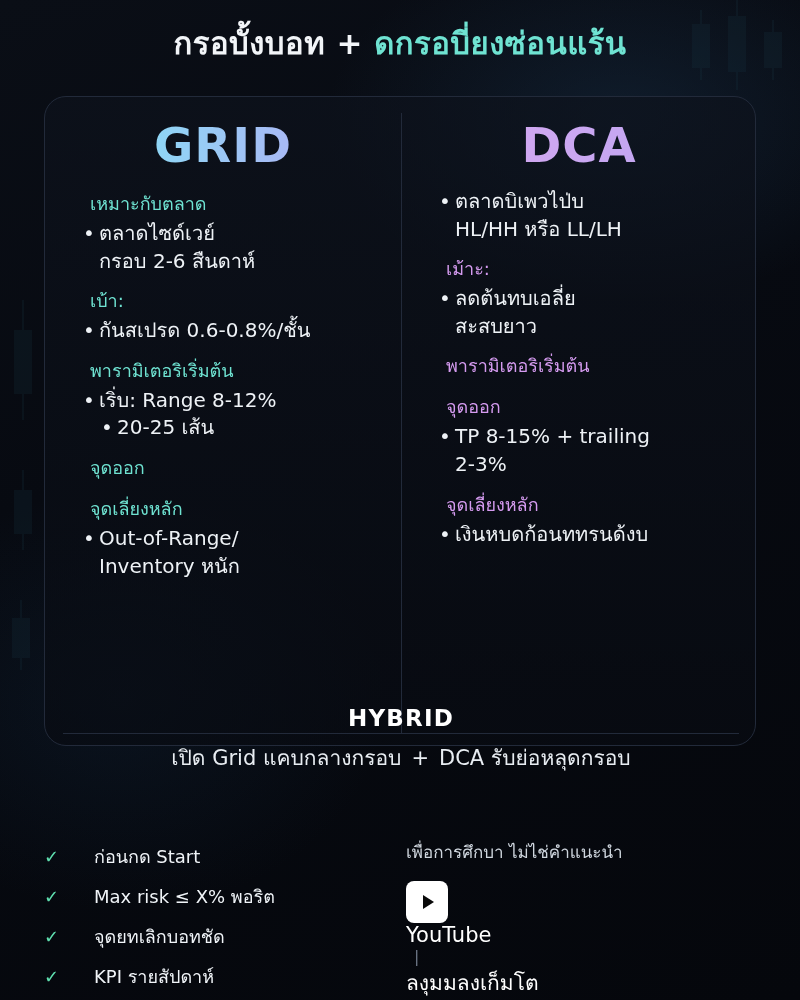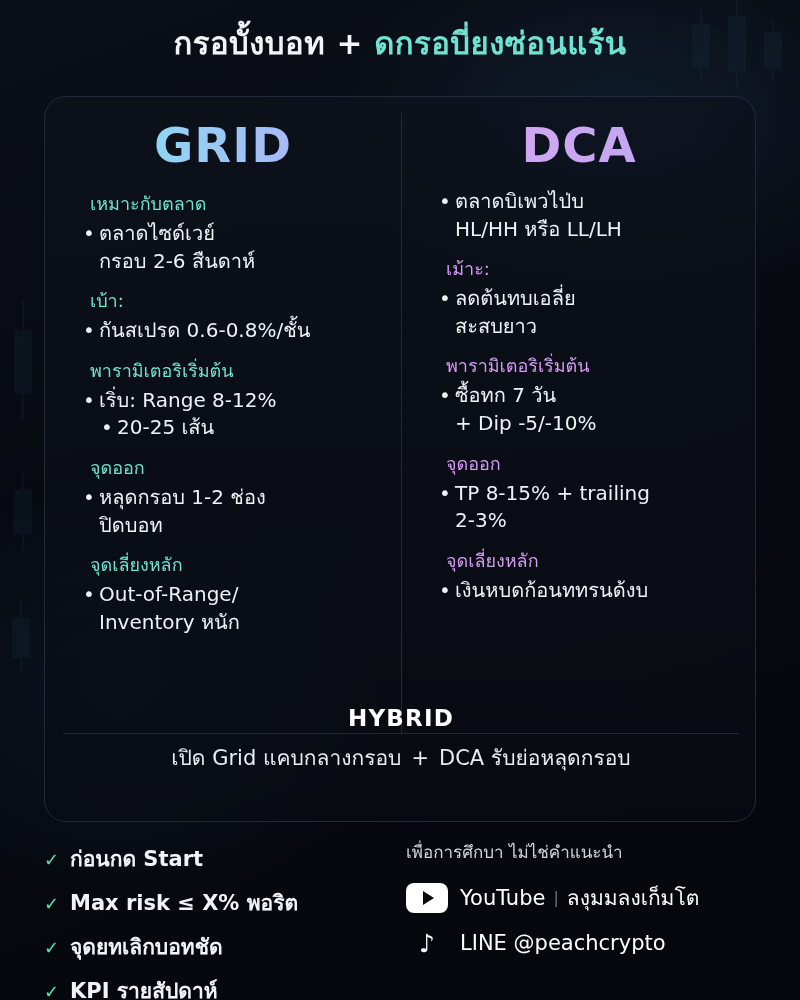--- a/index.html
+++ b/index.html
@@ -30,21 +30,21 @@
     font-size: 31px; font-weight: bold;
     letter-spacing: 0.5px;
   }
   .title-bar .t-white { color: #f2f5f8; }
   .title-bar .t-teal { color: #6fe3d2; }
 
   
   .card {
     position: absolute;
     left: 44px; top: 96px;
-    width: 712px; height: 726px;
+    width: 712px; height: 650px;
     border: 1px solid #222a3a;
     border-radius: 22px;
     background: linear-gradient(180deg, rgba(13,18,28,0.72), rgba(8,11,18,0.72));
   }
   .col-divider {
     position: absolute; left: 356px; top: 16px;
     width: 1px; height: 620px;
     background: #222a3a;
   }
   .hybrid-divider {
@@ -112,25 +112,25 @@
   .hybrid .h-plus { color: #e8edf2; padding: 0 10px; }
 
   
   .footer { position: absolute; left: 0; top: 834px; width: 800px; height: 166px; }
   .check-list { position: absolute; left: 44px; top: 8px; width: 360px; }
   .check-row {
     display: flex; align-items: baseline;
     margin-bottom: 11px;
   }
   .check-mark { color: #5fe0b0; font-size: 18px; width: 26px; flex: 0 0 26px; }
-  .check-text { font-size: 21px; color: #f0f4f8; font-weight: bold; }
+  .check-text { font-size: 18px; color: #f0f4f8; font-weight: normal; margin-left: 24px; }
 
   .right-foot { position: absolute; left: 406px; top: 4px; width: 380px; }
   .disclaimer { font-size: 17px; color: #cfd6de; margin-bottom: 16px; }
-  .social-row { display: flex; align-items: center; margin-bottom: 14px; }
+  .social-row { display: flex; align-items: flex-start; margin-bottom: 14px; flex-direction: column; }
   .yt-badge {
     width: 42px; height: 30px; border-radius: 8px; background: #ffffff;
     display: flex; align-items: center; justify-content: center;
     margin-right: 12px; flex: 0 0 42px;
   }
   .yt-tri {
     width: 0; height: 0;
     border-left: 11px solid #0a0a0a;
     border-top: 7px solid transparent;
     border-bottom: 7px solid transparent;
@@ -187,24 +187,20 @@
         <li class="bulleted">กันสเปรด 0.6-0.8%/ชั้น</li>
       </ul>
 
       <div class="sec-head">พารามิเตอริเริ่มต้น</div>
       <ul class="items">
         <li class="bulleted">เริ่บ: Range 8-12%</li>
         <li class="indent-bullet bulleted">20-25 เส้น</li>
       </ul>
 
       <div class="sec-head">จุดออก</div>
-      <ul class="items">
-        <li class="bulleted">หลุดกรอบ 1-2 ช่อง</li>
-        <li class="nobullet">ปิดบอท</li>
-      </ul>
 
       <div class="sec-head">จุดเลี่ยงหลัก</div>
       <ul class="items">
         <li class="bulleted">Out-of-Range/</li>
         <li class="nobullet">Inventory หนัก</li>
       </ul>
     </div>
 
     <div class="col right">
       <div class="col-title dca">DCA</div>
@@ -214,24 +210,20 @@
         <li class="nobullet">HL/HH หรือ LL/LH</li>
       </ul>
 
       <div class="sec-head">เม้าะ:</div>
       <ul class="items">
         <li class="bulleted">ลดต้นทบเอลี่ย</li>
         <li class="nobullet">สะสบยาว</li>
       </ul>
 
       <div class="sec-head">พารามิเตอริเริ่มต้น</div>
-      <ul class="items">
-        <li class="bulleted">ซื้อทก 7 วัน</li>
-        <li class="nobullet">+ Dip -5/-10%</li>
-      </ul>
 
       <div class="sec-head">จุดออก</div>
       <ul class="items">
         <li class="bulleted">TP 8-15% + trailing</li>
         <li class="nobullet">2-3%</li>
       </ul>
 
       <div class="sec-head">จุดเลี่ยงหลัก</div>
       <ul class="items">
         <li class="bulleted">เงินหบดก้อนททรนด้งบ</li>

